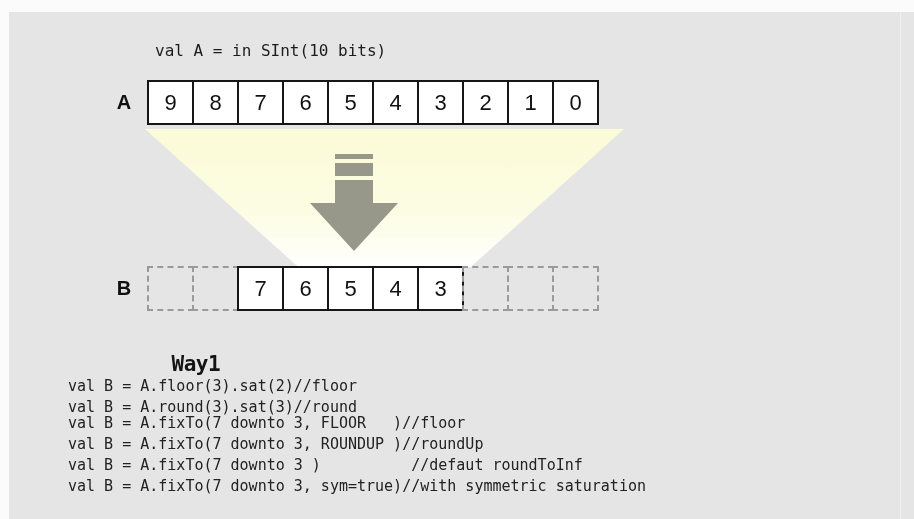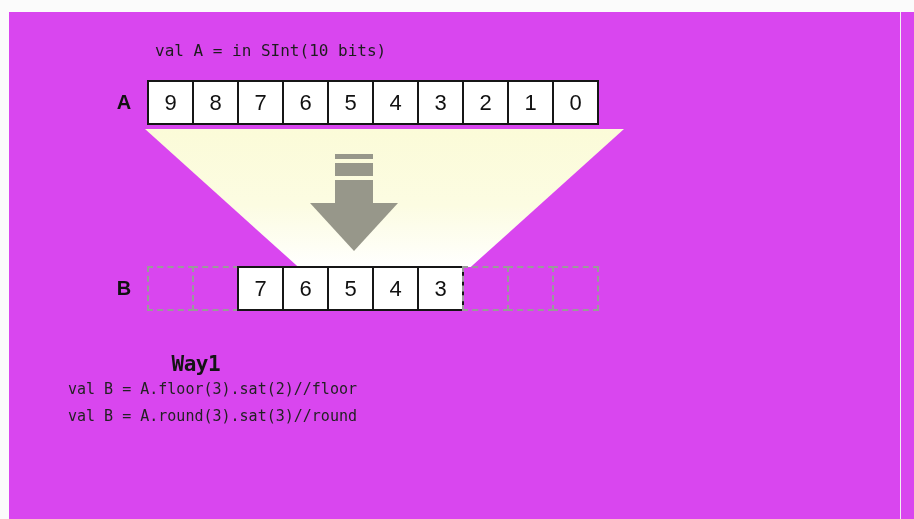--- a/index.html
+++ b/index.html
@@ -4,21 +4,21 @@
 <style>
   html, body {
     margin: 0;
     padding: 0;
     background: #fbfbfb;
   }
   #canvas {
     position: relative;
     width: 914px;
     height: 519px;
-    background: #d946ef;
+    background: #e5e5e5;
     overflow: hidden;
     font-family: "Liberation Sans", sans-serif;
   }
   
   .edge-top {
     position: absolute; left: 0; top: 0; width: 914px; height: 12px;
     background: #fbfbfb;
   }
   .edge-left {
     position: absolute; left: 0; top: 0; width: 9px; height: 519px;
@@ -131,21 +131,21 @@
     width: 82px;
     font-family: "DejaVu Sans Mono", monospace;
     font-size: 21px;
     font-weight: bold;
     color: #141414;
     letter-spacing: -0.5px;
   }
   .code {
     font-family: "DejaVu Sans Mono", monospace;
     font-size: 15px;
-    line-height: 27px;
+    line-height: 21px;
     color: #222222;
     white-space: pre;
   }
   #way1 { left: 68px; top: 352px; flex-direction: column; }
   #way2 { left: 68px; top: 413px; }
 </style>
 </head>
 <body>
 
 <div id="canvas">
@@ -197,15 +197,19 @@
       </div>
   </div>
 
   <div class="way-block" id="way1">
     <div class="way-label">Way1</div>
     <div class="code">val B = A.floor(3).sat(2)//floor
 val B = A.round(3).sat(3)//round</div>
   </div>
 
   <div class="way-block" id="way2">
+    <div class="code">val B = A.fixTo(7 downto 3, FLOOR   )//floor
+val B = A.fixTo(7 downto 3, ROUNDUP )//roundUp
+val B = A.fixTo(7 downto 3 )          //defaut roundToInf
+val B = A.fixTo(7 downto 3, sym=true)//with symmetric saturation</div>
   </div>
 
 </div>
 
 </body></html>

